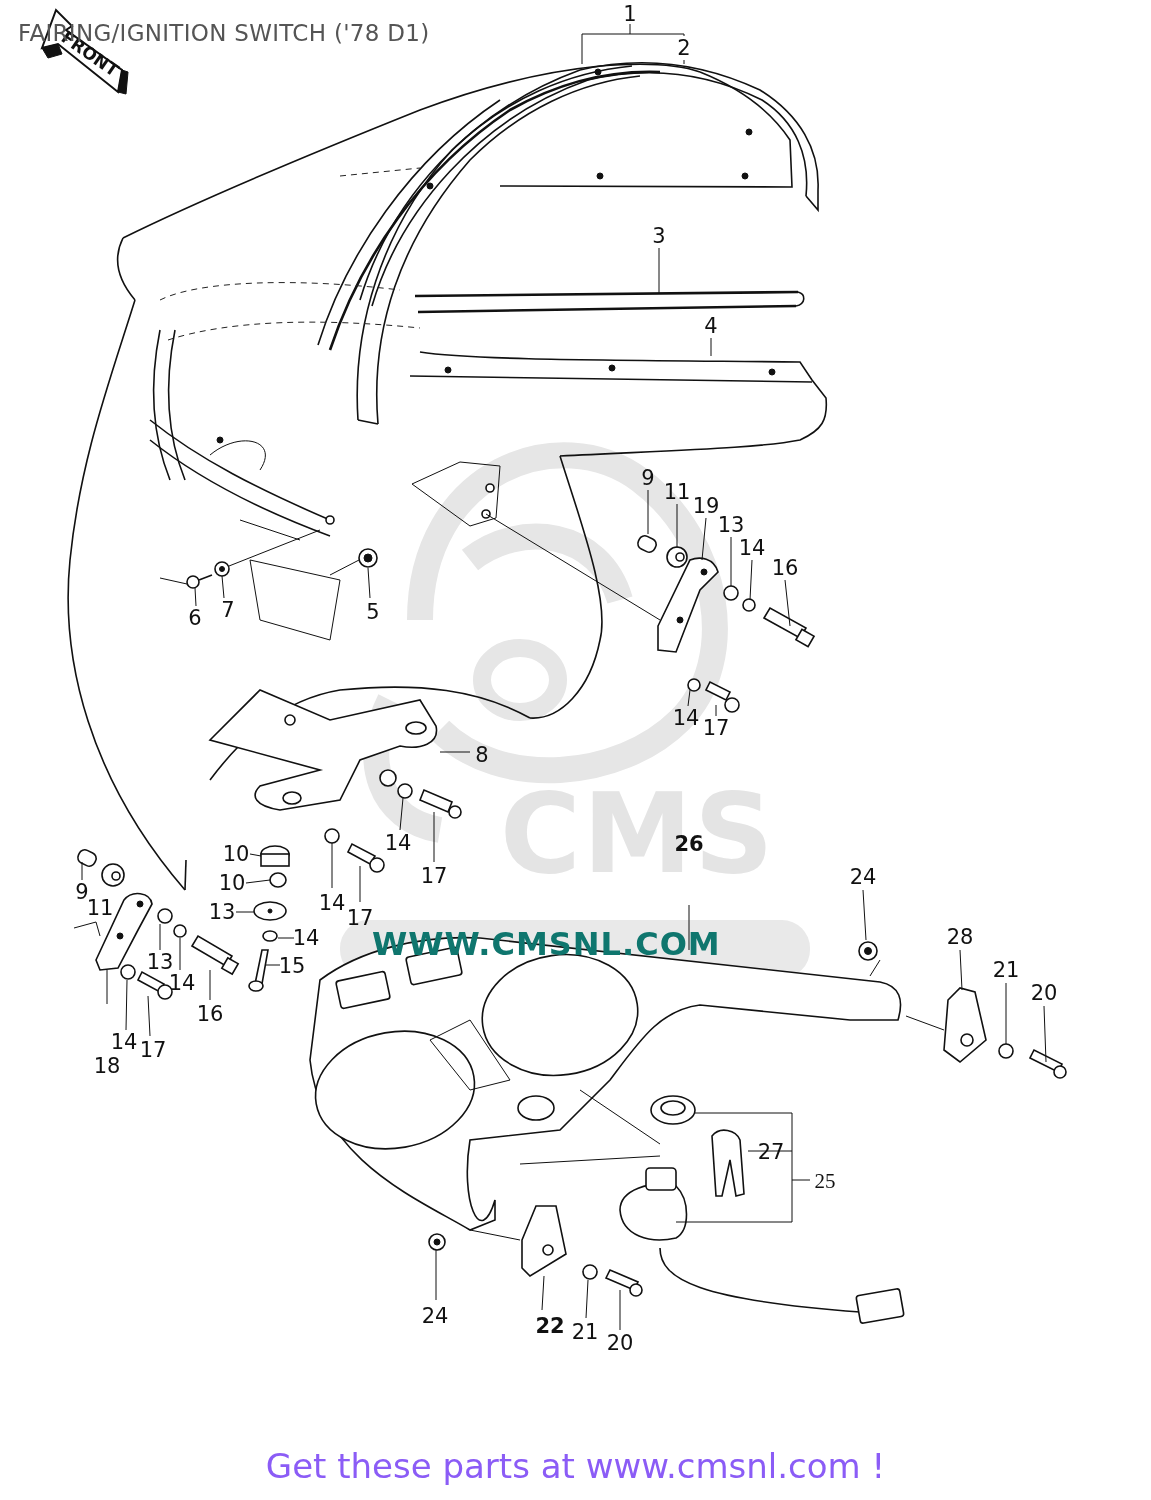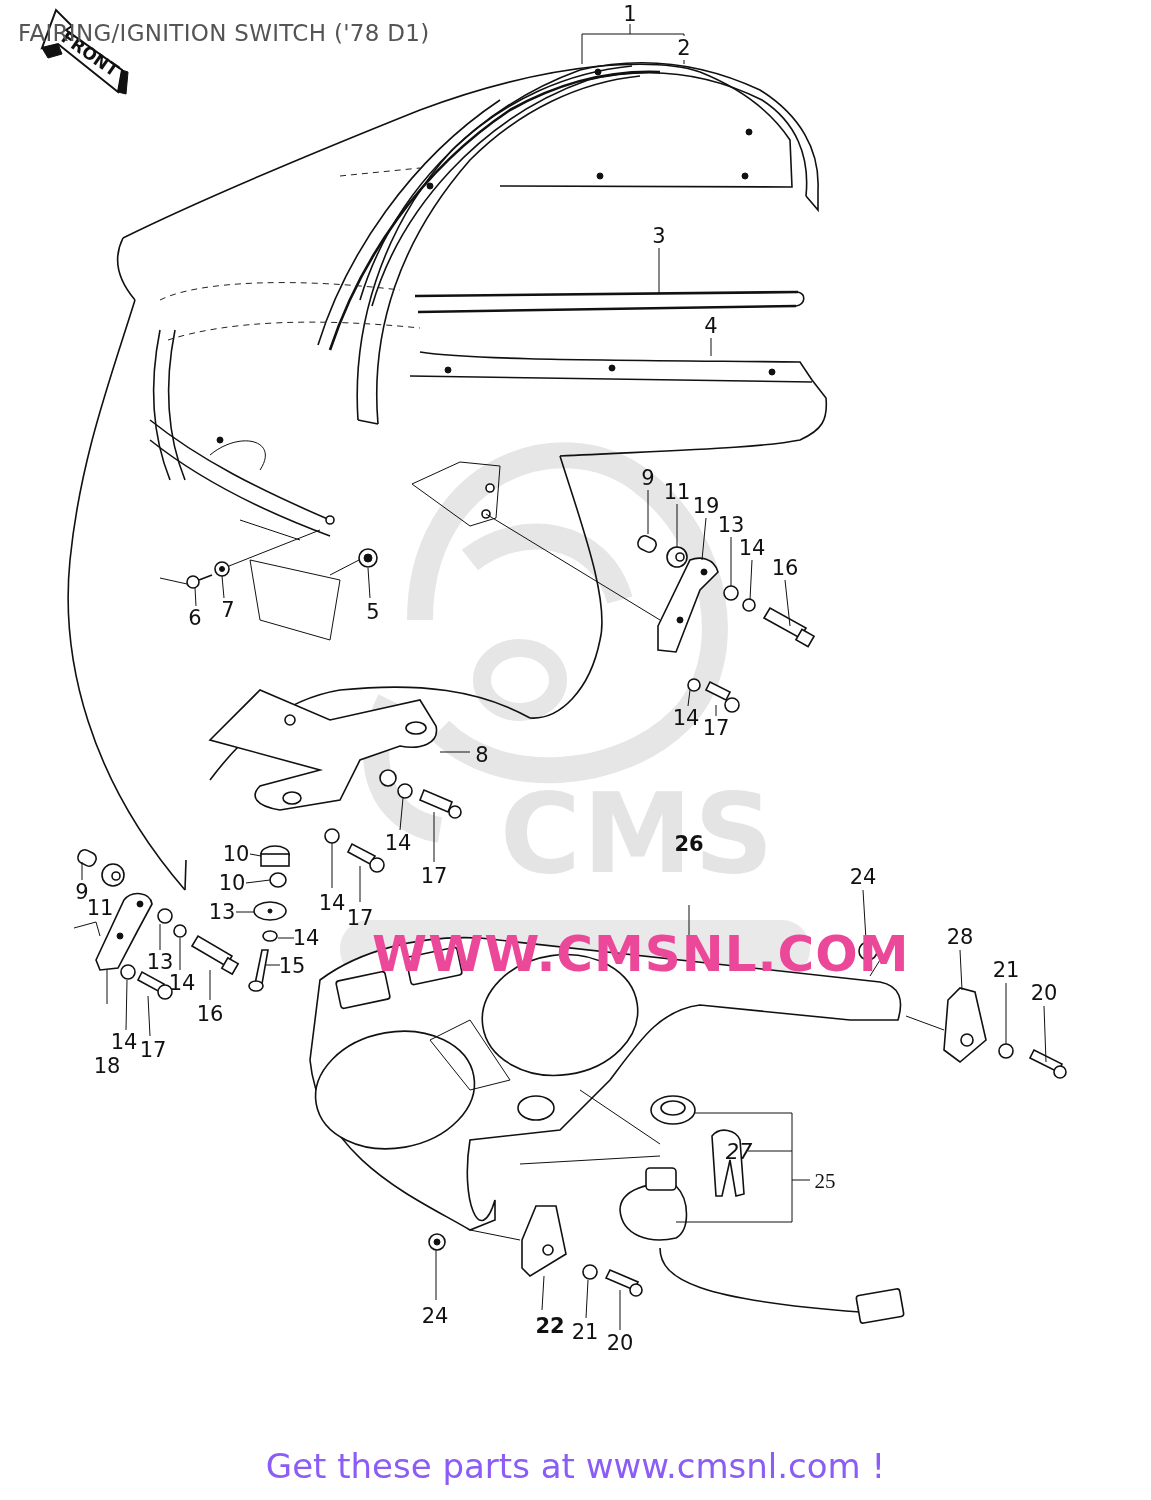--- a/index.html
+++ b/index.html
@@ -30,21 +30,21 @@
 <svg class="wm" width="1151" height="1500" viewBox="0 0 1151 1500">
   <g>
     <path class="wmstroke" d="M420 620 C420 470 560 420 640 480 C720 540 740 660 680 720 C620 780 500 790 440 730"></path>
     <path class="wmstroke" d="M470 560 C520 520 600 530 620 600"></path>
     <ellipse cx="520" cy="680" rx="38" ry="32" stroke="#e6e6e6" stroke-width="18" fill="none"></ellipse>
     <path class="wmstroke" d="M390 700 C360 760 380 820 440 830"></path>
   </g>
   <rect x="340" y="920" width="470" height="58" rx="28" fill="#e9e9e9"></rect>
 </svg>
 <div class="wm-text" style="left:500px;top:770px;font-size:110px;letter-spacing:2px;">CMS</div>
-<div class="wm-text" style="left:372px;top:925px;font-size:50px;color:#ec4899;letter-spacing:1px;">WWW.CMSNL.COM</div>
+<div class="wm-text" style="left:372px;top:925px;font-size:32px;color:#0f766e;letter-spacing:1px;">WWW.CMSNL.COM</div>
 
 <svg id="diagram" width="1151" height="1500" viewBox="0 0 1151 1500">
 
   <g>
     <polygon points="56,10 42,48 58,44 118,92 122,70 66,30 72,26" fill="#fff" stroke="#111" stroke-width="2"></polygon>
     <polygon points="118,92 126,94 128,72 122,70" class="dark"></polygon>
     <polygon points="42,48 48,58 62,54 58,44" class="dark"></polygon>
     <text x="60" y="40" transform="rotate(35 60 40)" font-size="17" font-weight="bold" fill="#111" font-family="DejaVu Sans, sans-serif">FRONT</text>
   </g>
 
@@ -317,21 +317,21 @@
     <div class="callout" style="left: 182px; top: 983px;">14</div>
     <div class="callout" style="left: 210px; top: 1014px;">16</div>
     <div class="callout" style="left: 107px; top: 1066px;">18</div>
     <div class="callout" style="left: 124px; top: 1042px;">14</div>
     <div class="callout" style="left: 153px; top: 1050px;">17</div>
     <div class="callout" style="left: 689px; top: 844px; font-weight: bold;">26</div>
     <div class="callout" style="left: 863px; top: 877px;">24</div>
     <div class="callout" style="left: 960px; top: 937px;">28</div>
     <div class="callout" style="left: 1006px; top: 970px;">21</div>
     <div class="callout" style="left: 1044px; top: 993px;">20</div>
-    <div class="callout" style="left: 739px; top: 1152px; font-style: italic;">27</div>
+    <div class="callout" style="left: 771px; top: 1152px;">27</div>
     <div class="callout" style="left: 825px; top: 1181px; font-family: Liberation Serif, serif;">25</div>
     <div class="callout" style="left: 435px; top: 1316px;">24</div>
     <div class="callout" style="left: 550px; top: 1326px; font-weight: bold;">22</div>
     <div class="callout" style="left: 585px; top: 1332px;">21</div>
     <div class="callout" style="left: 620px; top: 1343px;">20</div>
   </div>
 
 <div class="footer">
   <a>Get these parts at www.cmsnl.com !</a>
 </div>

